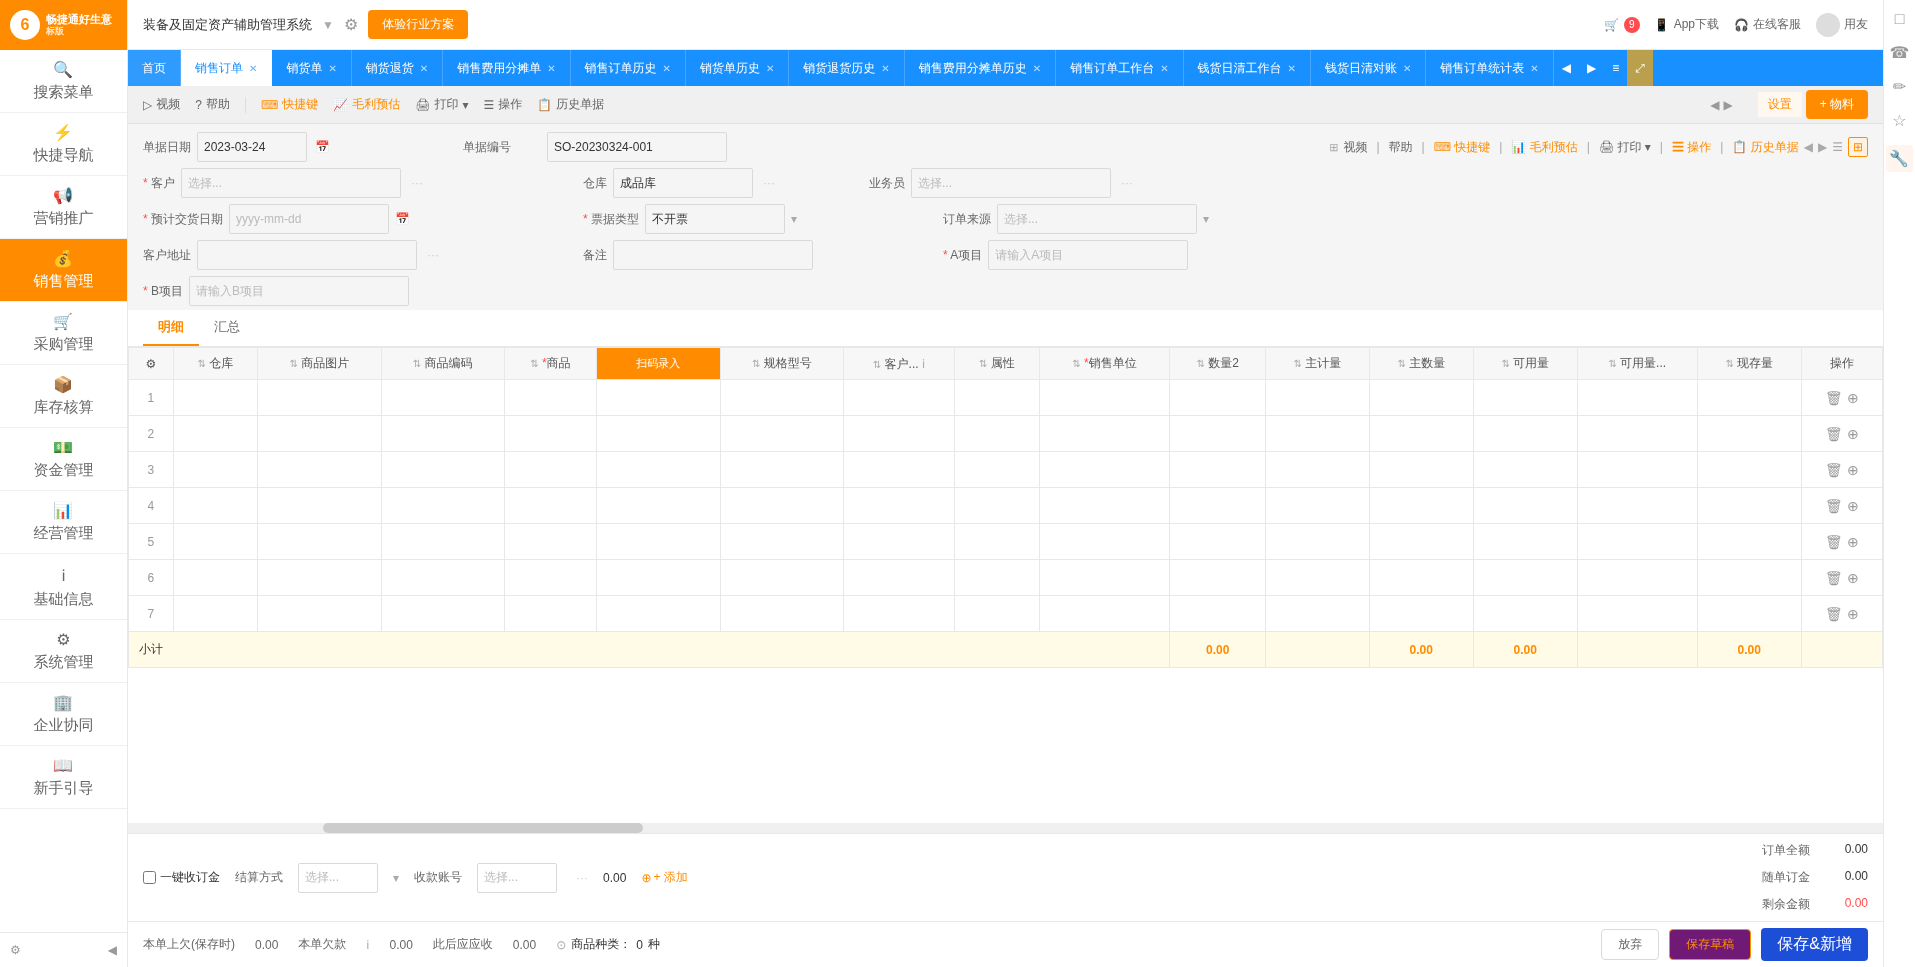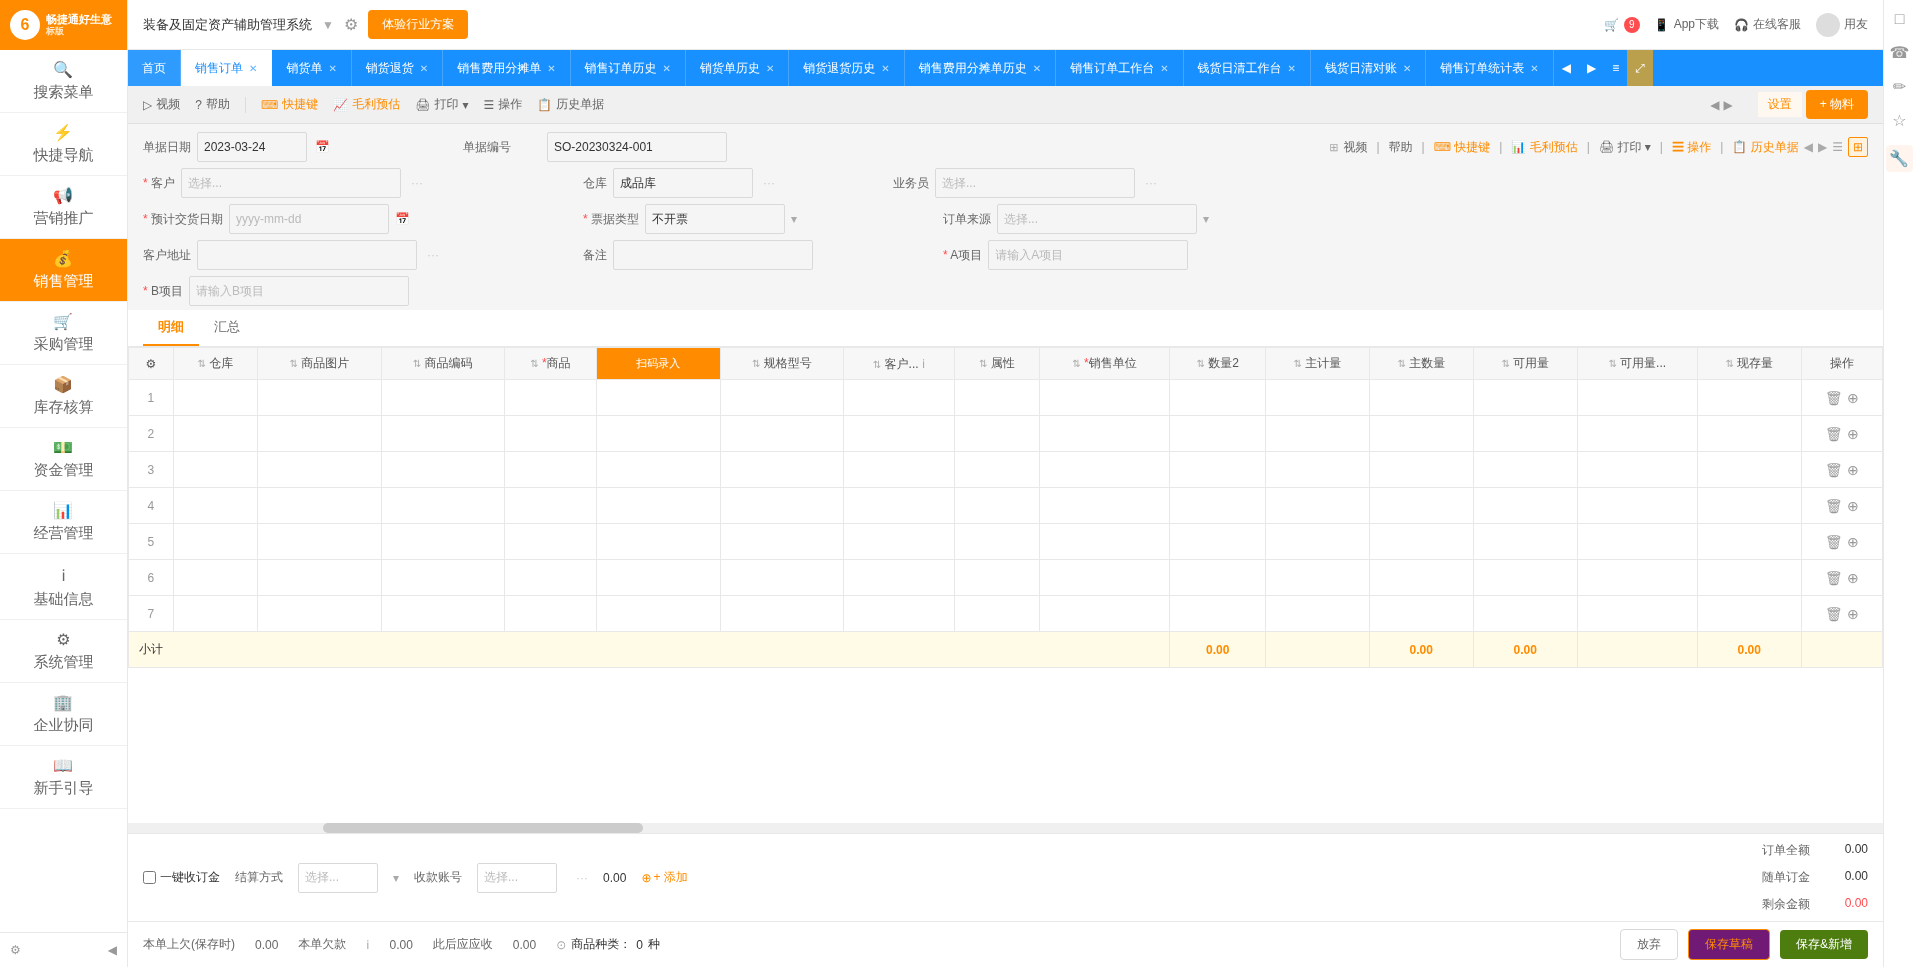--- a/index.html
+++ b/index.html
@@ -71,21 +71,21 @@
     
     .form-footer { height: 46px; background: #fff; border-top: 1px solid #e8e8e8; display: flex; align-items: center; padding: 0 15px; flex-shrink: 0; }
     .footer-left { display: flex; align-items: center; gap: 20px; font-size: 12px; color: #666; }
     .footer-right { margin-left: auto; display: flex; align-items: center; gap: 10px; }
     .summary-row { display: flex; gap: 8px; }
     .summary-label { color: #666; }
     .summary-value { color: #333; min-width: 50px; text-align: right; }
     
     .btn-discard { border: 1px solid #d9d9d9; background: #fff; color: #666; padding: 6px 16px; border-radius: 4px; cursor: pointer; font-size: 12px; }
     .btn-draft { border: 1px solid #ff8c00; background: #701a75; color: #ff8c00; padding: 6px 16px; border-radius: 4px; cursor: pointer; font-size: 12px; }
-    .btn-save { background: #4d7c0f; color: #fff; border: none; padding: 6px 16px; border-radius: 4px; cursor: pointer; font-size: 12px; }
+    .btn-save { background: #1d4ed8; color: #fff; border: none; padding: 6px 16px; border-radius: 4px; cursor: pointer; font-size: 16px; }
     
     
     .right-panel { width: 32px; background: #fff; border-left: 1px solid #e8e8e8; display: flex; flex-direction: column; align-items: center; padding: 10px 0; gap: 15px; flex-shrink: 0; }
     .right-panel-icon { color: #999; font-size: 16px; cursor: pointer; }
     
     
     .scroll-area { height: 10px; background: #f0f0f0; position: relative; }
     .scroll-thumb { height: 10px; background: #ccc; border-radius: 5px; width: 320px; position: absolute; left: 195px; }
 
     
@@ -335,21 +335,21 @@
         <div style="display:flex;align-items:center;gap:6px;min-width:380px;">
           <span class="form-label required">客户</span>
           <span class="fake-input" style="min-width:220px;">选择...</span>
           <span class="form-dots">···</span>
         </div>
         <div style="display:flex;align-items:center;gap:6px;min-width:250px;margin-left:60px;">
           <span class="form-label">仓库</span>
           <span class="fake-input has-value" style="min-width:140px;">成品库</span>
           <span class="form-dots">···</span>
         </div>
-        <div style="display:flex;align-items:center;gap:6px;flex:1;margin-left:60px;">
+        <div style="display:flex;align-items:center;gap:6px;flex:1;margin-left:36px;">
           <span class="form-label">业务员</span>
           <span class="fake-input" style="min-width:200px;">选择...</span>
           <span class="form-dots">···</span>
         </div>
       </div>
 
       <div class="header-row">
         <div style="display:flex;align-items:center;gap:6px;min-width:380px;">
           <span class="form-label required">预计交货日期</span>
           <span class="fake-input" style="min-width:160px;">yyyy-mm-dd</span>

